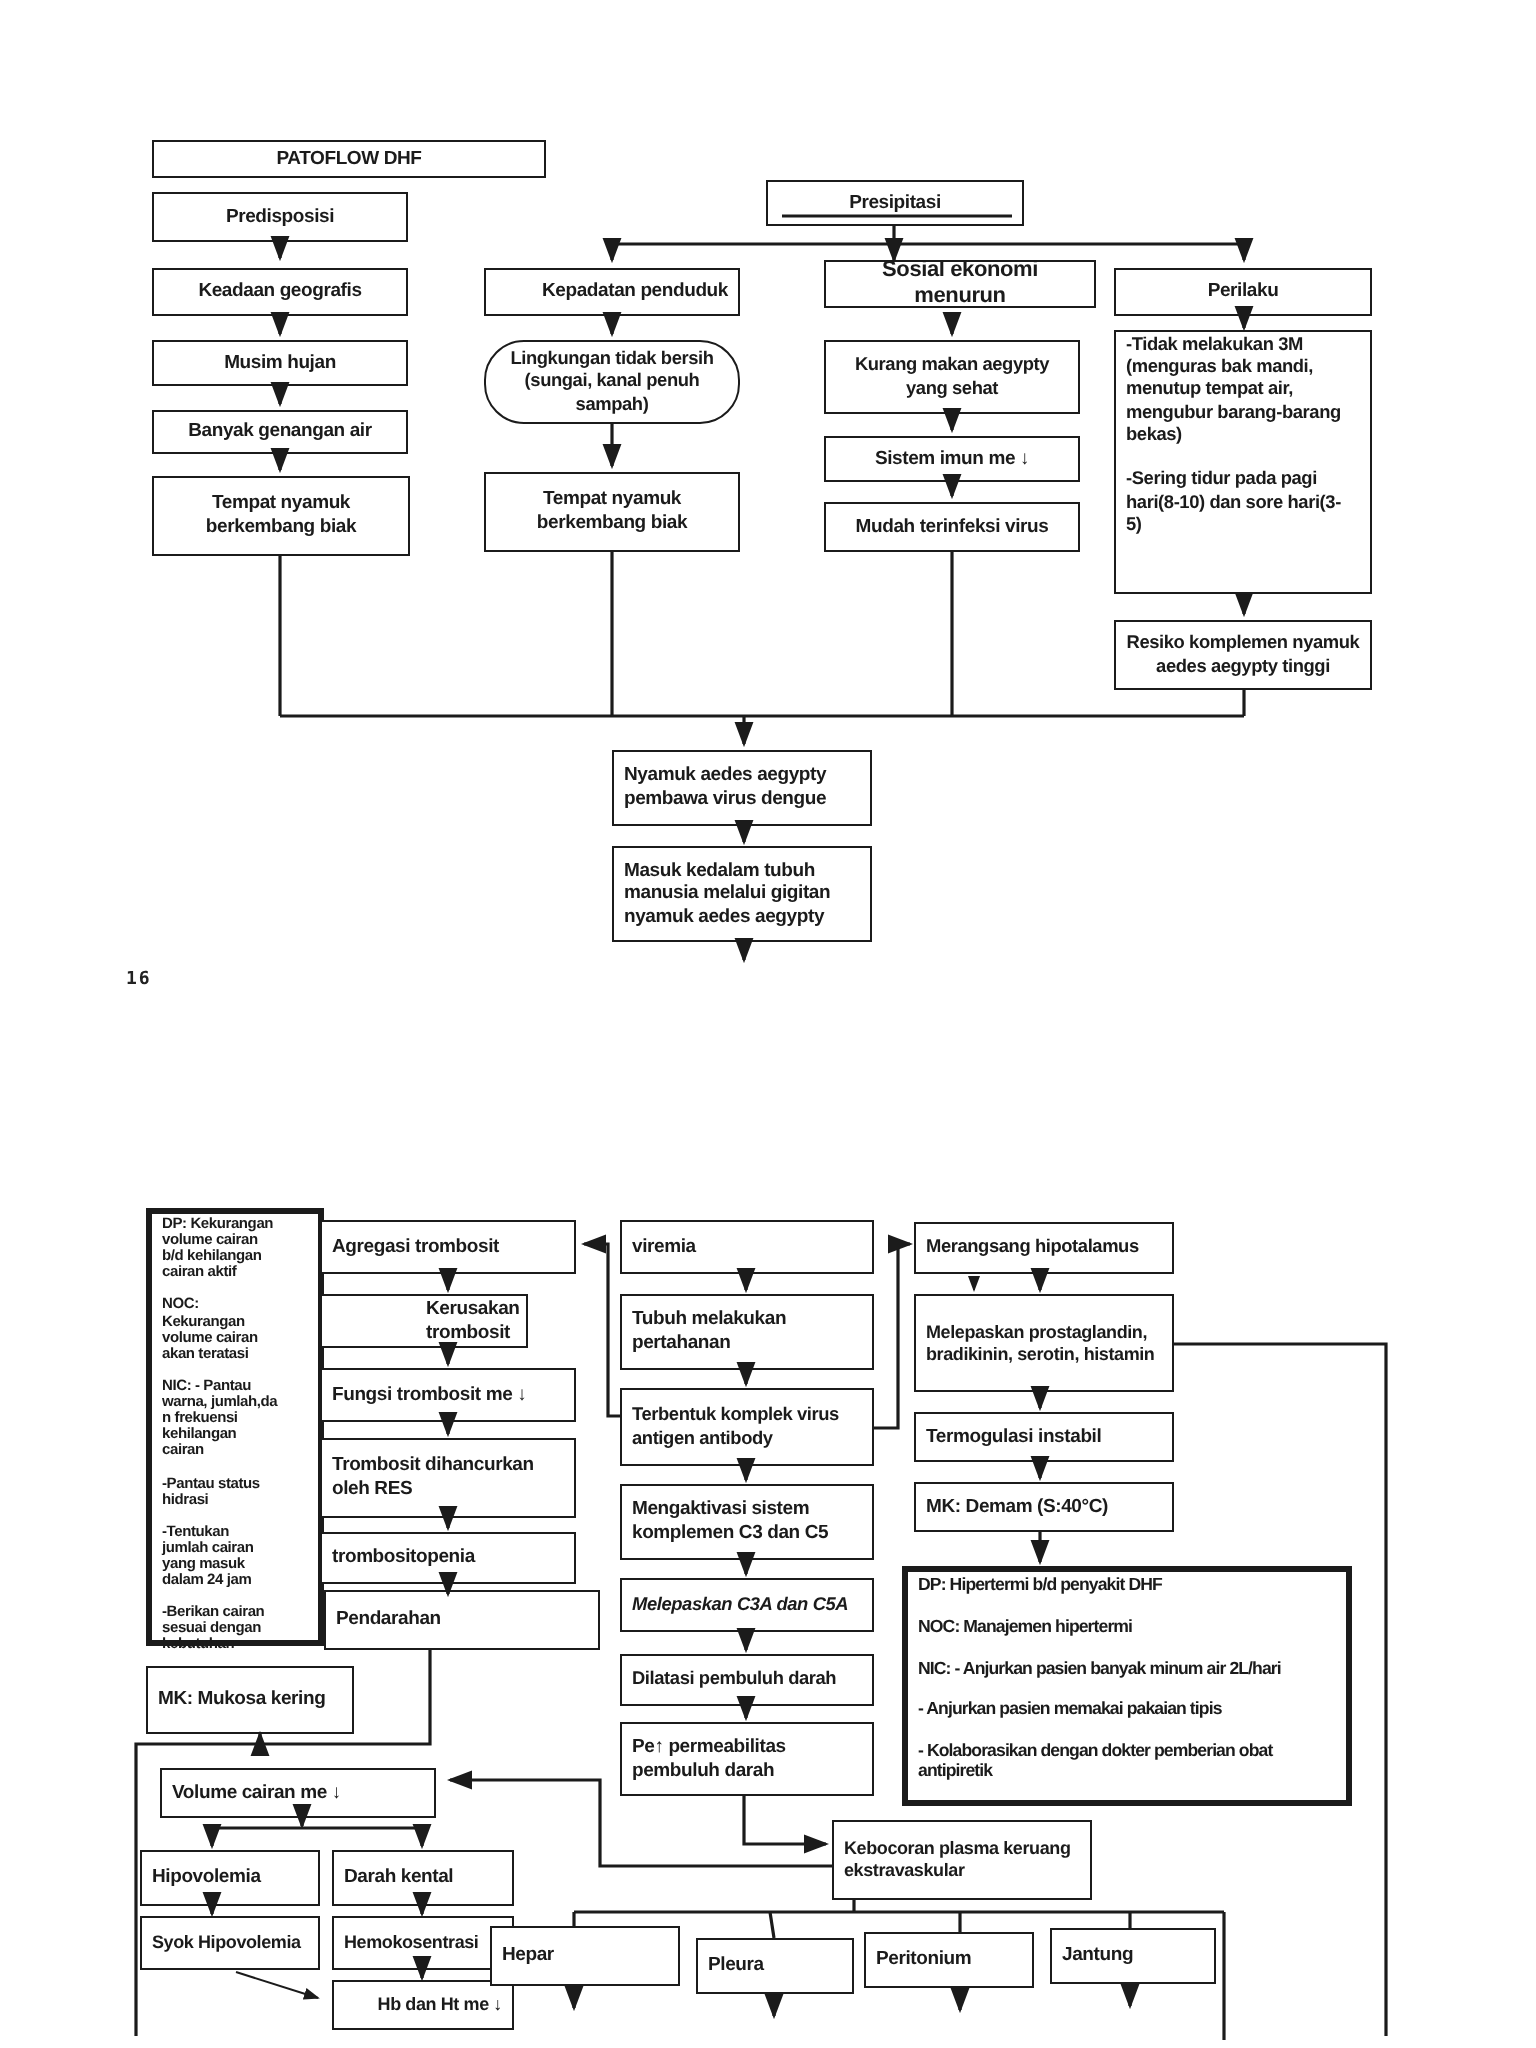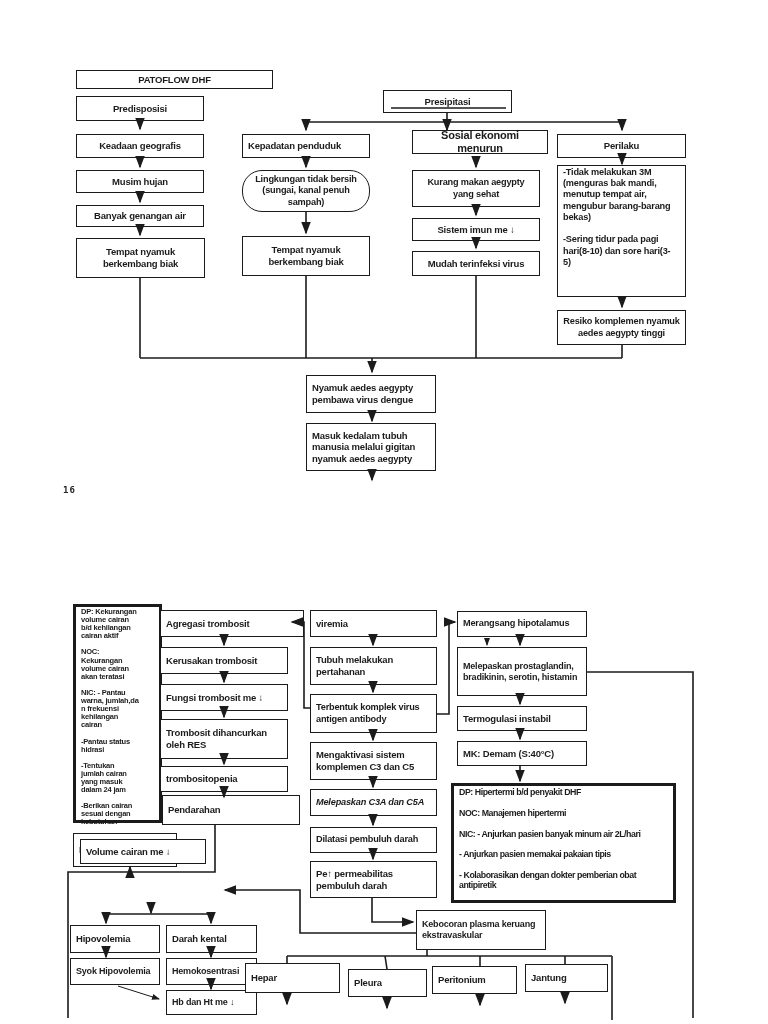--- a/index.html
+++ b/index.html
@@ -36,21 +36,21 @@
         <span class="lbl" style="text-align: center;">Musim hujan</span>
       </div>
       <div class="box" style="left: 76px; top: 205px; width: 128px; height: 22px;">
         <span class="lbl" style="text-align: center;">Banyak genangan air</span>
       </div>
       <div class="box" style="left: 76px; top: 238px; width: 129px; height: 40px;">
         <span class="lbl" style="text-align: center;">Tempat nyamuk
 berkembang biak</span>
       </div>
       <div class="box" style="left: 242px; top: 134px; width: 128px; height: 24px;">
-        <span class="lbl" style="text-align: left;">Kepadatan penduduk</span>
+        <span class="lbl" style="text-align: right;">Kepadatan penduduk</span>
       </div>
       <div class="box" style="left: 242px; top: 170px; width: 128px; height: 42px; font-size: 9.2px; border-radius: 20px;">
         <span class="lbl" style="text-align: center;">Lingkungan tidak bersih
 (sungai, kanal penuh
 sampah)</span>
       </div>
       <div class="box" style="left: 242px; top: 236px; width: 128px; height: 40px;">
         <span class="lbl" style="text-align: center;">Tempat nyamuk
 berkembang biak</span>
       </div>
@@ -116,59 +116,59 @@
 
 -Tentukan
 jumlah cairan
 yang masuk
 dalam 24 jam
 
 -Berikan cairan
 sesuai dengan
 kebutuhan</span>
       </div>
-      <div class="box" style="left: 160px; top: 610px; width: 144px; height: 27px;">
+      <div class="box" style="left: 160px; top: 610px; width: 128px; height: 27px;">
         <span class="lbl" style="text-align: left;">Agregasi trombosit</span>
       </div>
-      <div class="box" style="left: 160px; top: 647px; width: 128px; height: 27px;">
+      <div class="box" style="left: 160px; top: 647px; width: 104px; height: 27px; padding-left: 47px;">
         <span class="lbl" style="text-align: left;">Kerusakan trombosit</span>
       </div>
       <div class="box" style="left: 160px; top: 684px; width: 128px; height: 27px;">
         <span class="lbl" style="text-align: left;">Fungsi trombosit me  ↓</span>
       </div>
       <div class="box" style="left: 160px; top: 719px; width: 128px; height: 40px;">
         <span class="lbl" style="text-align: left;">Trombosit dihancurkan
 oleh RES</span>
       </div>
       <div class="box" style="left: 160px; top: 766px; width: 128px; height: 26px;">
         <span class="lbl" style="text-align: left;">trombositopenia</span>
       </div>
       <div class="box" style="left: 162px; top: 795px; width: 138px; height: 30px;">
         <span class="lbl" style="text-align: left;">Pendarahan</span>
       </div>
       <div class="box" style="left: 73px; top: 833px; width: 104px; height: 34px;">
         <span class="lbl" style="text-align: left;">MK: Mukosa kering</span>
       </div>
-      <div class="box" style="left: 80px; top: 839px; width: 126px; height: 25px;">
+      <div class="box" style="left: 80px; top: 884px; width: 138px; height: 25px;">
         <span class="lbl" style="text-align: left;">Volume cairan me ↓</span>
       </div>
       <div class="box" style="left: 70px; top: 925px; width: 90px; height: 28px;">
         <span class="lbl" style="text-align: left;">Hipovolemia</span>
       </div>
       <div class="box" style="left: 166px; top: 925px; width: 91px; height: 28px;">
         <span class="lbl" style="text-align: left;">Darah kental</span>
       </div>
       <div class="box" style="left: 70px; top: 958px; width: 90px; height: 27px; font-size: 9px;">
         <span class="lbl" style="text-align: left;">Syok Hipovolemia</span>
       </div>
       <div class="box" style="left: 166px; top: 958px; width: 91px; height: 27px; font-size: 9px;">
         <span class="lbl" style="text-align: left;">Hemokosentrasi</span>
       </div>
       <div class="box" style="left: 166px; top: 990px; width: 91px; height: 25px; font-size: 9px;">
-        <span class="lbl" style="text-align: left;">Hb dan Ht me ↓</span>
+        <span class="lbl" style="text-align: right;">Hb dan Ht me ↓</span>
       </div>
       <div class="box" style="left: 310px; top: 610px; width: 127px; height: 27px;">
         <span class="lbl" style="text-align: left;">viremia</span>
       </div>
       <div class="box" style="left: 310px; top: 647px; width: 127px; height: 38px;">
         <span class="lbl" style="text-align: left;">Tubuh melakukan
 pertahanan</span>
       </div>
       <div class="box" style="left: 310px; top: 694px; width: 127px; height: 39px; font-size: 9.2px;">
         <span class="lbl" style="text-align: left;">Terbentuk komplek virus

